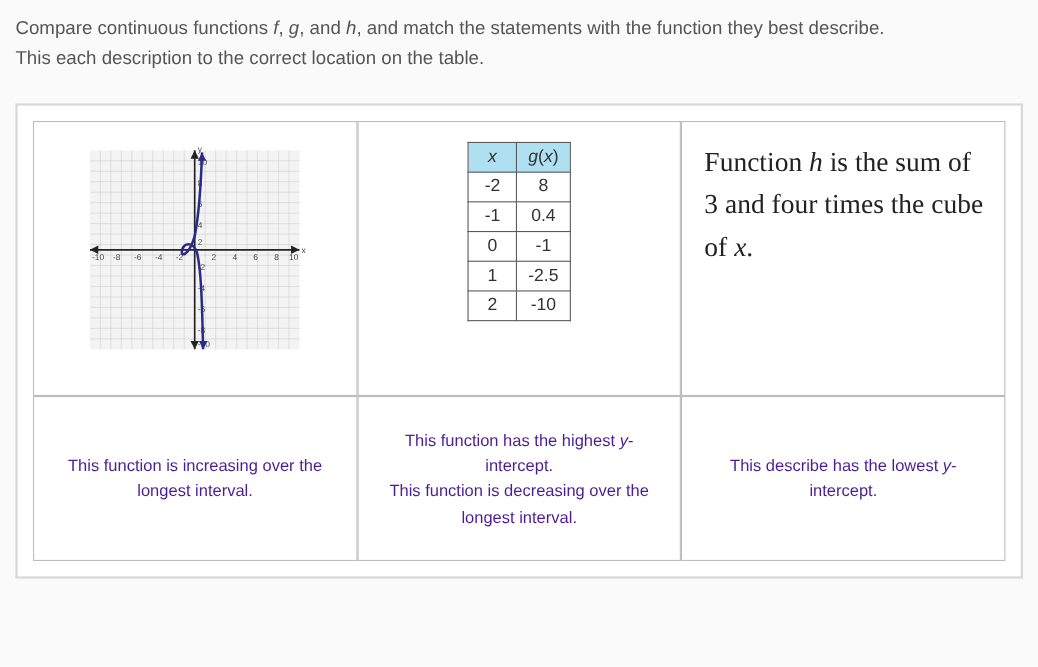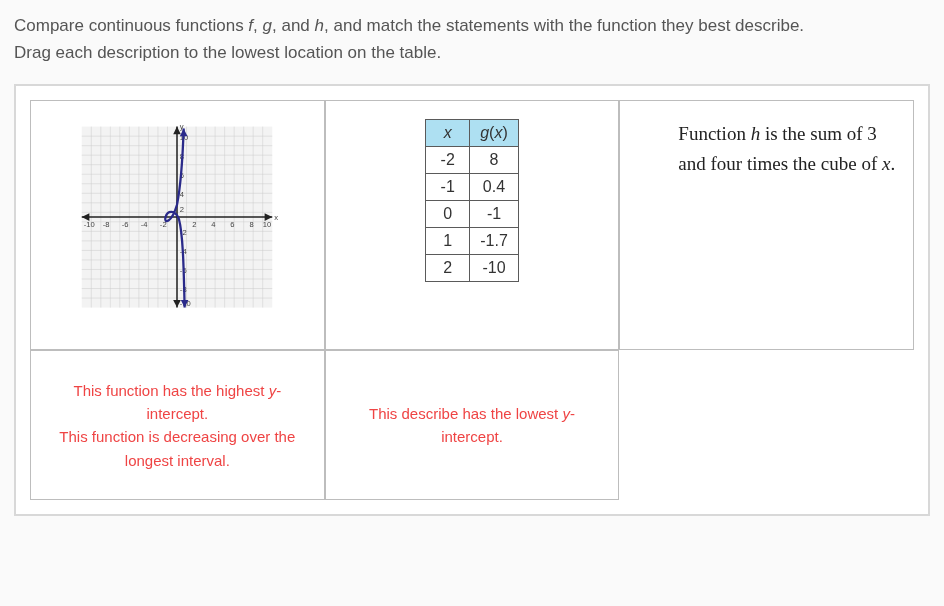--- a/index.html
+++ b/index.html
@@ -8,21 +8,21 @@
       background: #fafafa;
       color: #333;
       width: 944px;
       height: 606px;
       padding: 12px 14px;
     }
     .instructions {
       font-size: 17px;
       color: #555;
       line-height: 1.6;
-      margin-bottom: 18px;
+      margin-bottom: 28px;
     }
     .instructions .ital { font-style: italic; }
     .outer-box {
       border: 2px solid #d8d8d8;
       padding: 14px;
       background: #fff;
     }
     .grid-table {
       display: grid;
       grid-template-columns: 1fr 1fr 1fr;
@@ -49,30 +49,29 @@
     }
     .gx-table th {
       background: #aee0f2;
       font-weight: normal;
       font-style: italic;
     }
     .gx-table th.gx { font-style: normal; }
     .gx-table th.gx .i { font-style: italic; }
     .h-desc {
       font-family: Georgia, 'Times New Roman', serif;
-      font-size: 19px;
+      font-size: 25px;
       line-height: 1.55;
       color: #222;
       padding-left: 6px;
-      margin-left: 38px;
     }
     .h-desc .i { font-style: italic; }
     .statement {
       font-size: 15px;
-      color: #ef4444;
+      color: #4c1d95;
       text-align: center;
       line-height: 1.55;
       cursor: grab;
       padding: 6px;
     }
     .statement .i { font-style: italic; }
     
     .graph-wrap { width: 210px; height: 200px; }
     .graph-wrap svg { width: 100%; height: 100%; }
     .grid-line { stroke: #c9c9c9; stroke-width: 0.5; }
@@ -82,21 +81,21 @@
     .arrow { fill: #222; }
   </style>
 </head>
 <body>
 
 <div class="instructions">
   <span>
     <span>Compare continuous functions </span><span class="ital">f</span><span>, </span><span class="ital">g</span><span>, and </span><span class="ital">h</span><span>, and match the statements with the function they best describe.</span>
   </span>
   <br>
-  <span>Drag each description to the lowest location on the table.</span>
+  <span>This each description to the correct location on the table.</span>
 </div>
 
 <div class="outer-box">
   <div class="grid-table">
 
     <div class="cell top">
       <div class="graph-wrap">
         <svg viewBox="0 0 220 210">
 
           <rect x="10" y="8" width="200" height="190" fill="#f3f3f3" stroke="none"></rect>
@@ -197,36 +196,41 @@
           <tr>
               <td>-1</td>
               <td>0.4</td>
             </tr>
           <tr>
               <td>0</td>
               <td>-1</td>
             </tr>
           <tr>
               <td>1</td>
-              <td>-1.7</td>
+              <td>-2.5</td>
             </tr>
           <tr>
               <td>2</td>
               <td>-10</td>
             </tr>
         </tbody>
       </table>
     </div>
 
     <div class="cell top">
       <div class="h-desc">
         <span>Function </span><span class="i">h</span><span> is the sum of 3 and four times the cube of </span><span class="i">x</span><span>.</span>
       </div>
     </div>
 
+    <div class="cell">
+      <div class="statement">
+        <span>This function is increasing over the longest interval.</span>
+      </div>
+    </div>
 
     <div class="cell">
       <div class="statement">
         <span>This function has the highest </span><span class="i">y</span><span>-intercept.</span><br>
         <span>This function is decreasing over the longest interval.</span>
       </div>
     </div>
 
     <div class="cell">
       <div class="statement">

